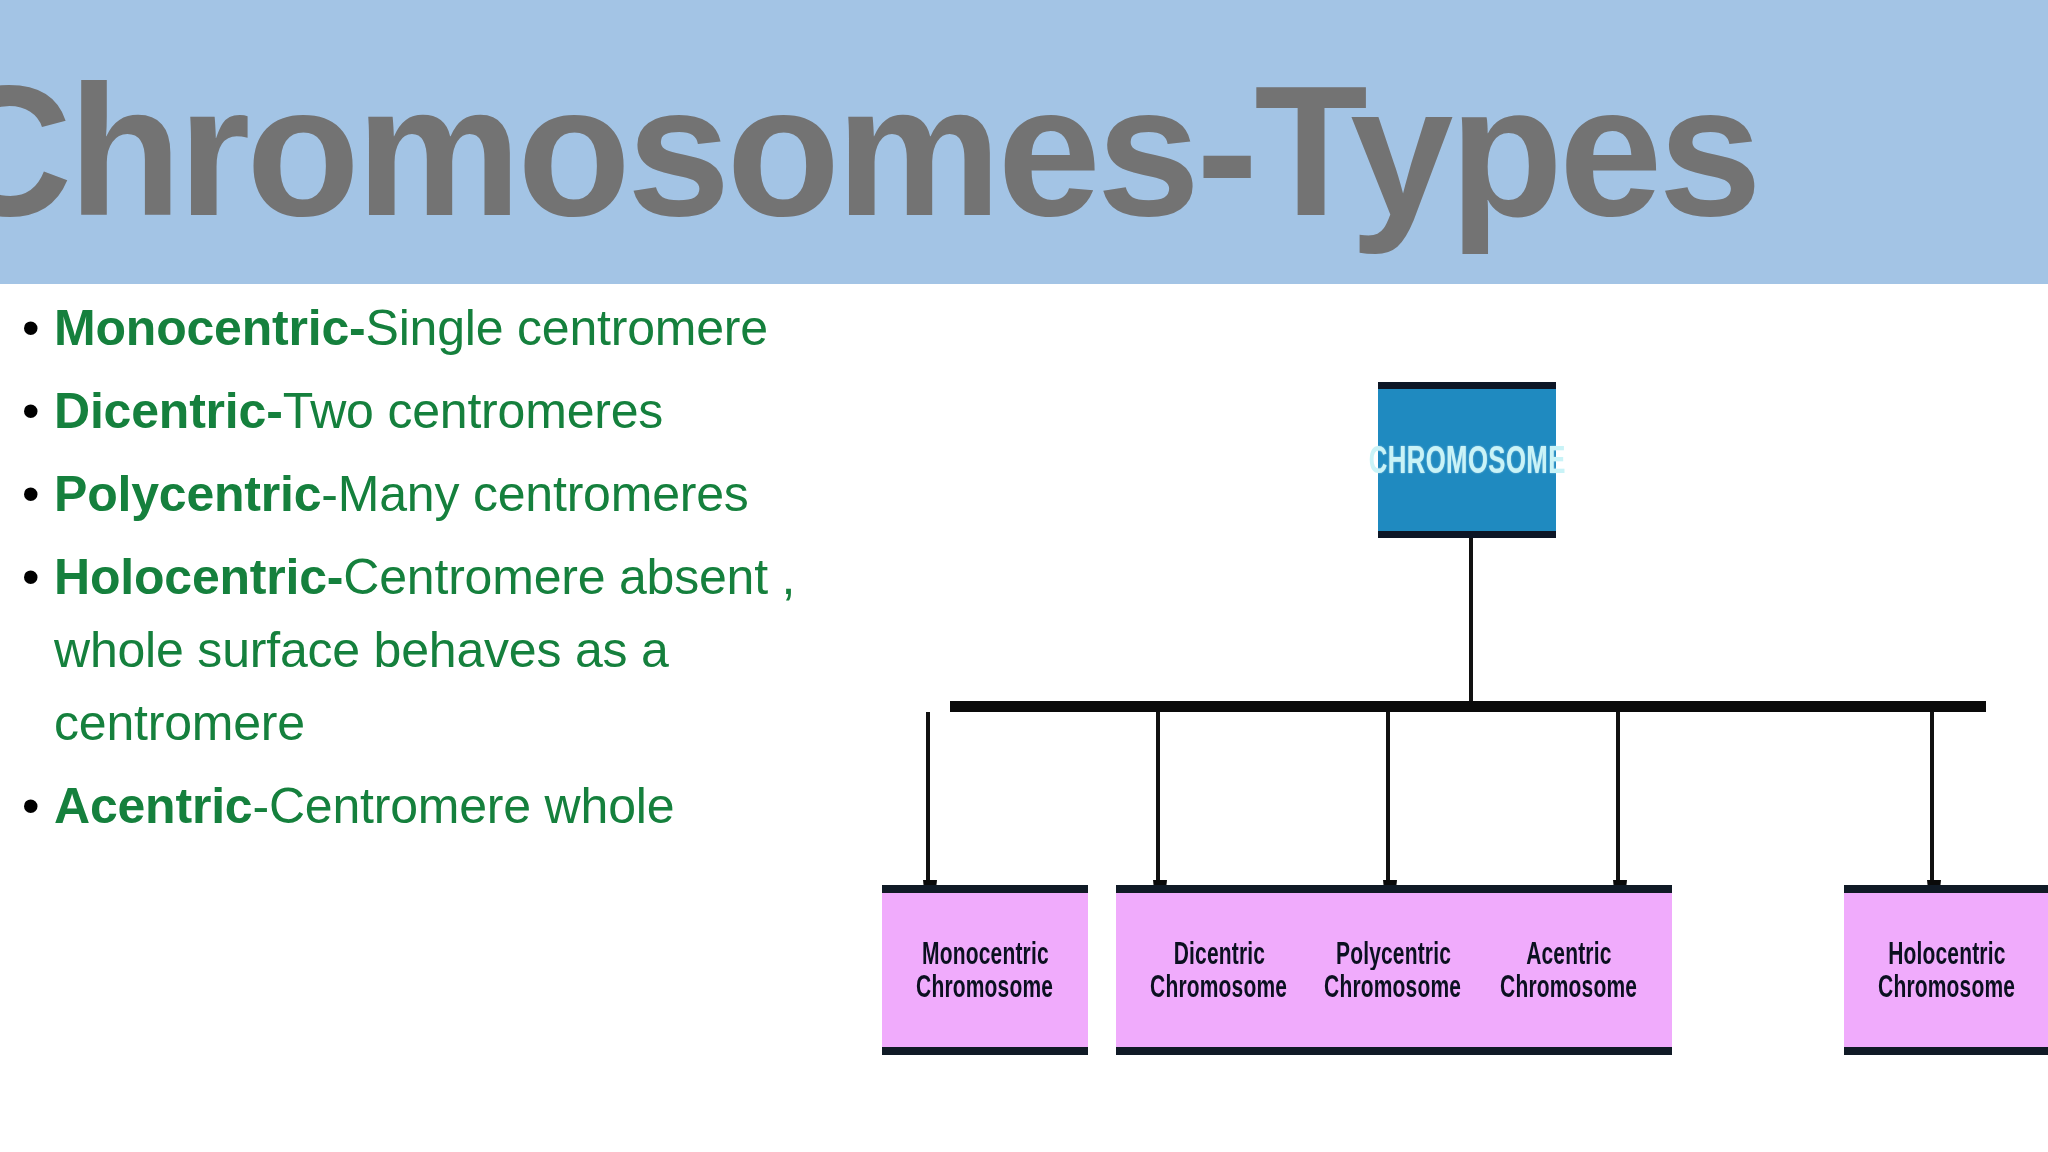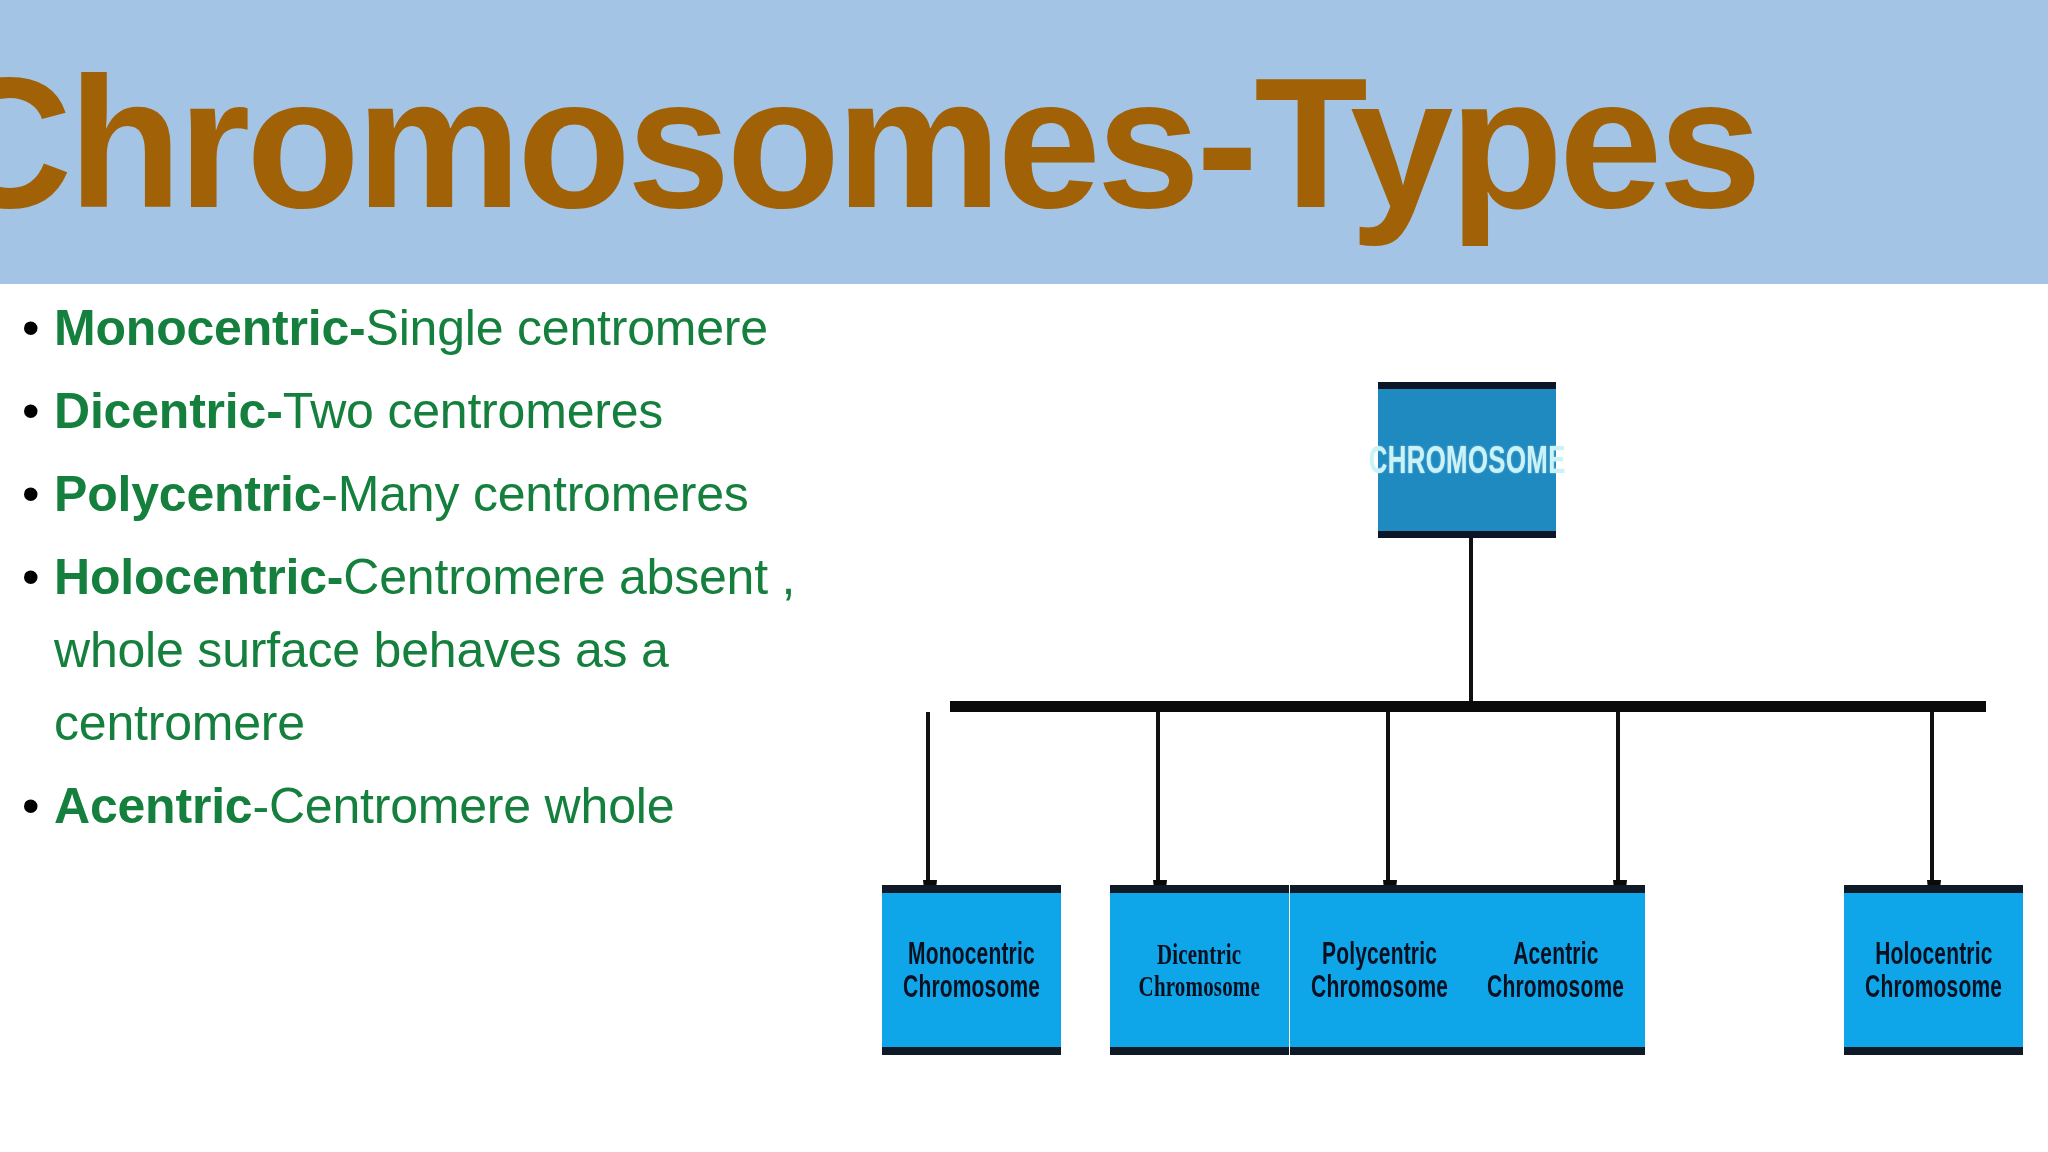--- a/index.html
+++ b/index.html
@@ -29,30 +29,30 @@
     position: absolute;
     left: 900px;
     top: 282px;
     width: 1148px;
     height: 4px;
     background: #a3c4e5;
   }
   #page-title {
     position: absolute;
     left: 0;
-    top: 8px;
+    top: 16px;
     width: 1696px;
     height: 284px;
     display: flex;
     align-items: center;
     justify-content: center;
     font-size: 186px;
     font-weight: 700;
     letter-spacing: -4px;
-    color: #a16207;
+    color: #737373;
     line-height: 1;
     white-space: nowrap;
     padding-bottom: 14px;
     box-sizing: border-box;
   }
 
   
   #bullet-list {
     position: absolute;
     left: 14px;
@@ -155,23 +155,23 @@
     border-left: 7px solid transparent;
     border-right: 7px solid transparent;
     border-top: 64px solid #0a0a0a;
     margin-left: -5px;
   }
 
   
   .leaf-node {
     position: absolute;
     top: 601px;
-    width: 179px;
+    width: 206px;
     height: 170px;
-    background: #0ea5e9;
+    background: #f0abfc;
     box-sizing: border-box;
     border-top: 8px solid #101a26;
     border-bottom: 8px solid #101a26;
     display: flex;
     flex-direction: column;
     align-items: center;
     justify-content: center;
     gap: 4px;
   }
   .leaf-line {
@@ -241,21 +241,21 @@
     <div class="arrowhead" style="left:258px;"></div>
     <div class="arrowhead" style="left:488px;"></div>
     <div class="arrowhead" style="left:718px;"></div>
     <div class="arrowhead" style="left:1032px;"></div>
 
     <div class="leaf-node" style="left:-18px;">
       <span class="leaf-line">Monocentric</span>
       <span class="leaf-line">Chromosome</span>
     </div>
 
-    <div class="leaf-node" style="left:210px;font-family:Liberation Serif, serif;">
+    <div class="leaf-node" style="left:216px;">
       <span class="leaf-line">Dicentric</span>
       <span class="leaf-line">Chromosome</span>
     </div>
 
     <div class="leaf-node" style="left:390px;">
       <span class="leaf-line">Polycentric</span>
       <span class="leaf-line">Chromosome</span>
     </div>
 
     <div class="leaf-node" style="left:566px;">

